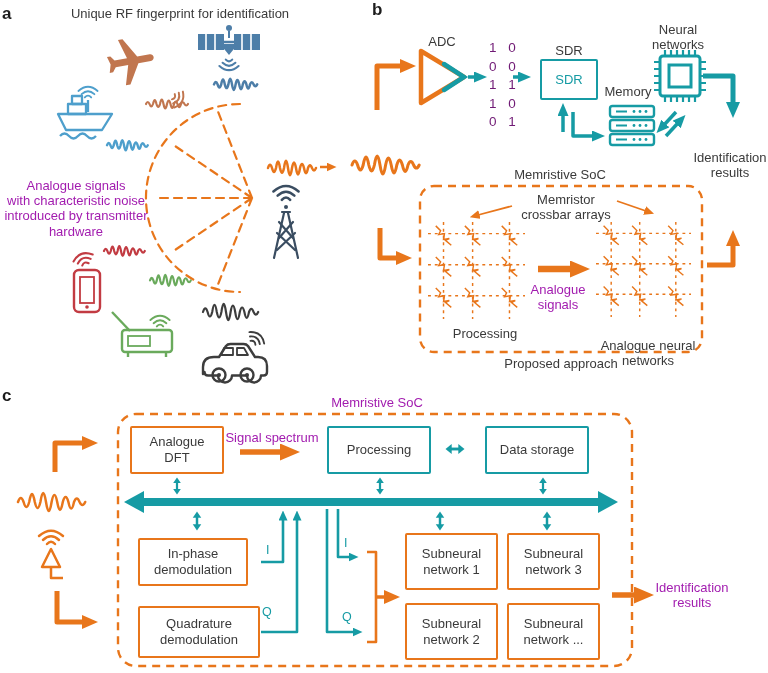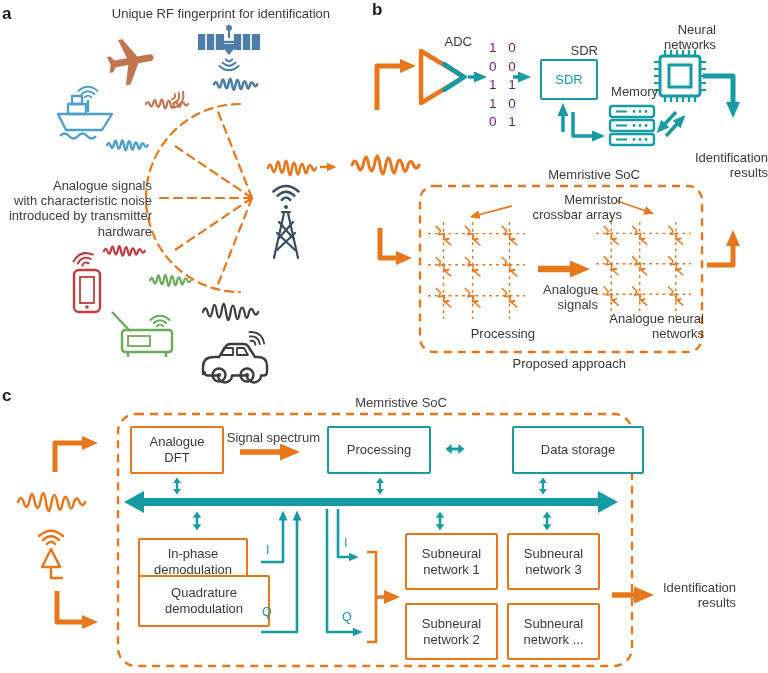--- a/index.html
+++ b/index.html
@@ -1,21 +1,21 @@
 <!DOCTYPE html>
 <html><head>
 <meta charset="utf-8">
 <style>
   html,body{margin:0;padding:0;background:#fff}
   .fig{position:relative;width:768px;height:673px;background:#ffffff;
        font-family:"Liberation Sans",sans-serif;overflow:hidden}
   .abs{position:absolute;left:0;top:0}
   .t{position:absolute;color:#3a3a3a;font-size:13px;line-height:1.17;
-     text-align:right;white-space:pre-line}
-  .o{color:#404040}
+     text-align:center;white-space:pre-line}
+  .o{color:#a21caf}
   .panel-letter{position:absolute;font-weight:bold;font-size:17px;color:#1c1c1c}
   .box{position:absolute;display:flex;align-items:center;justify-content:center;
        text-align:center;font-size:13px;color:#3a3a3a;white-space:pre-line;
        line-height:1.2;background:#fff;box-sizing:border-box;border-radius:2px}
   .ob{border:2.6px solid #E8761B}
   .tb{border:2.6px solid #169BA4}
   .bits{position:absolute;color:#701a75;font-size:13.5px;letter-spacing:4px}
   .iq{position:absolute;color:#169BA4;font-size:12.5px}
 </style>
 </head>
@@ -256,33 +256,33 @@
 <div class="t" style="left:640px;top:22px;width:76px">Neural
 networks</div>
 <div class="t" style="left:692px;top:150px;width:76px">Identification
 results</div>
 <div class="t" style="left:480px;top:167px;width:160px">Memristive SoC</div>
 <div class="t" style="left:510px;top:192px;width:112px">Memristor
 crossbar arrays</div>
 <div class="t o" style="left:518px;top:282px;width:80px">Analogue
 signals</div>
 <div class="t" style="left:435px;top:326px;width:100px">Processing</div>
-<div class="t" style="left:592px;top:311px;width:112px">Analogue neural
+<div class="t" style="left:592px;top:338px;width:112px">Analogue neural
 networks</div>
 <div class="t" style="left:496px;top:356px;width:130px">Proposed approach</div>
 
 <div class="t o" style="left:307px;top:395px;width:140px">Memristive SoC</div>
 <div class="box ob" style="left:130px;top:426px;width:94px;height:48px">Analogue
 DFT</div>
 <div class="t o" style="left:224px;top:430px;width:96px">Signal spectrum</div>
 <div class="box tb" style="left:327px;top:426px;width:104px;height:48px">Processing</div>
-<div class="box tb" style="left:512px;top:426px;width:132px;height:48px">Data storage</div>
+<div class="box tb" style="left:485px;top:426px;width:104px;height:48px">Data storage</div>
 <div class="box ob" style="left:138px;top:538px;width:110px;height:48px">In-phase
 demodulation</div>
-<div class="box ob" style="left:138px;top:575px;width:132px;height:52px">Quadrature
+<div class="box ob" style="left:138px;top:606px;width:122px;height:52px">Quadrature
 demodulation</div>
 <div class="iq" style="left:266px;top:543px">I</div>
 <div class="iq" style="left:262px;top:605px">Q</div>
 <div class="iq" style="left:344px;top:536px">I</div>
 <div class="iq" style="left:342px;top:610px">Q</div>
 <div class="box ob" style="left:405px;top:533px;width:93px;height:57px">Subneural
 network 1</div>
 <div class="box ob" style="left:507px;top:533px;width:93px;height:57px">Subneural
 network 3</div>
 <div class="box ob" style="left:405px;top:603px;width:93px;height:57px">Subneural

